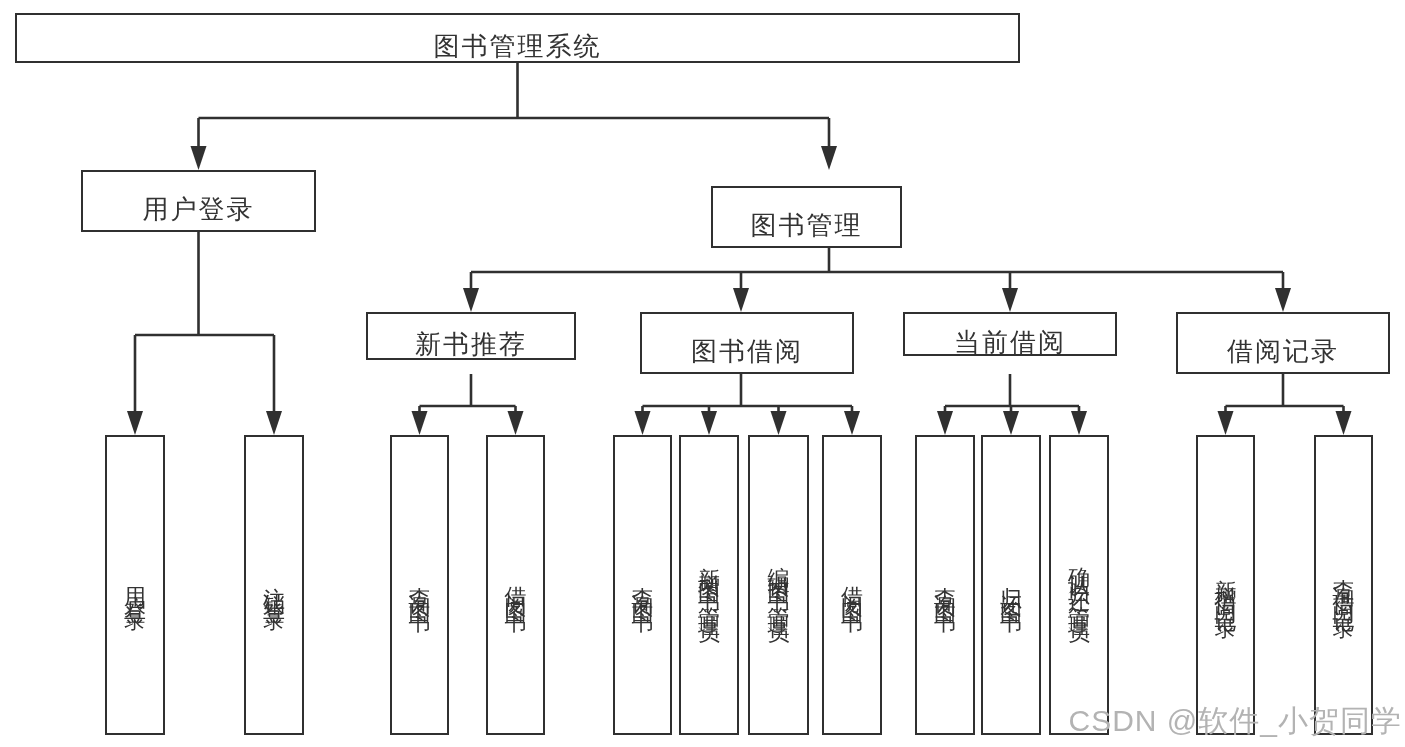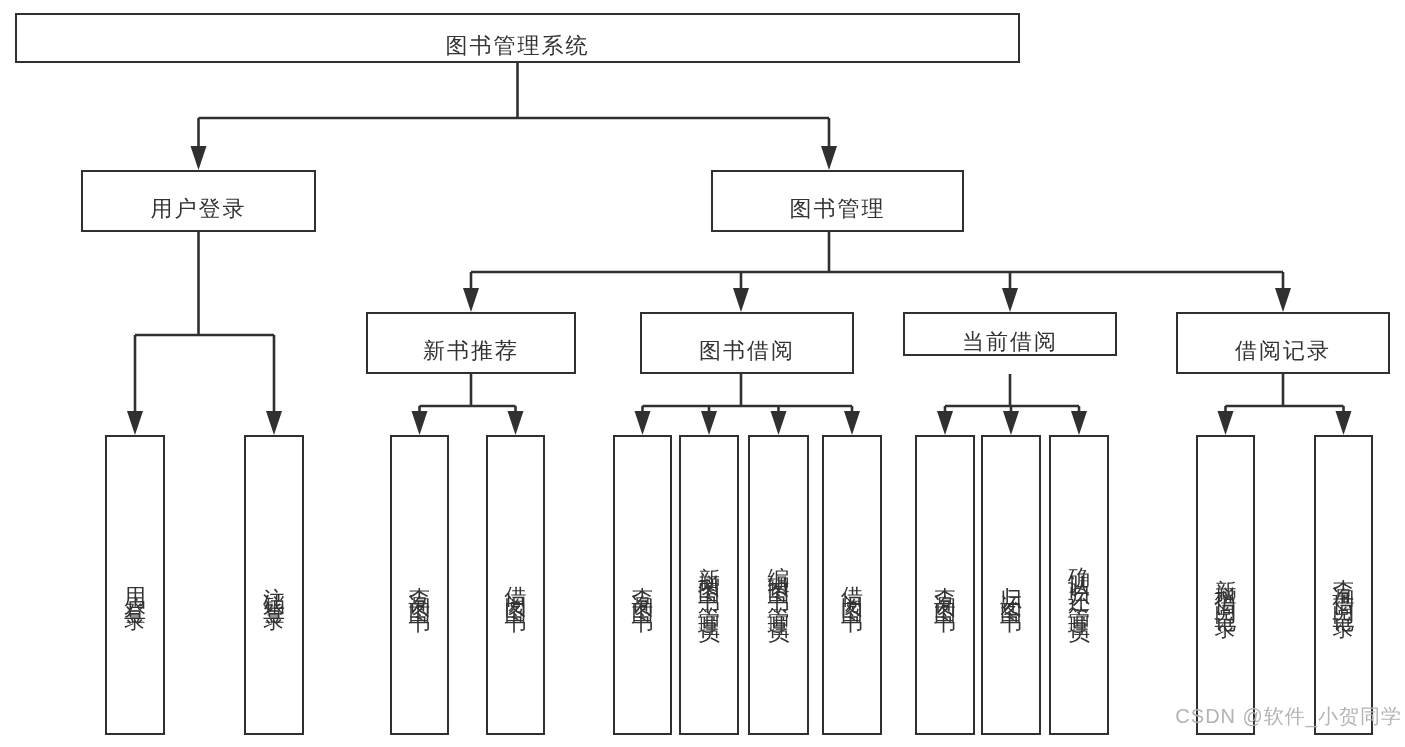--- a/index.html
+++ b/index.html
@@ -32,38 +32,38 @@
   .box {
     position: absolute;
     background: var(--box-fill, #ffffff);
     border: 2.5px solid var(--box-border, #303030);
     display: flex;
     align-items: center;
     justify-content: center;
     color: var(--text, #333333);
   }
   .box.h span {
-    font-size: 22px;
+    font-size: 26px;
     letter-spacing: 2px;
     white-space: nowrap;
     margin-top: 16px;
   }
   .box.v span {
     writing-mode: vertical-rl;
     text-orientation: mixed;
     font-size: 22px;
     line-height: 1;
     letter-spacing: 8px;
     white-space: nowrap;
   }
   .watermark {
     position: absolute;
     right: 3px;
-    bottom: 17px;
-    font-size: 20px;
+    bottom: 5px;
+    font-size: 30px;
     letter-spacing: 1px;
     color: var(--watermark, #b3b3b3);
     white-space: nowrap;
     text-align: right;
   }
 </style>
 </head>
 <body>
 
 <div class="stage">
@@ -104,25 +104,25 @@
     <polygon class="ah" points="1335.5,411 1351.5,411 1343.5,435"></polygon>
   </svg>
 
   <div class="box h" style="left:15px;top:13px;width:1005px;height:50px">
     <span>图书管理系统</span>
   </div>
 
   <div class="box h" style="left:81px;top:170px;width:235px;height:62px">
     <span>用户登录</span>
   </div>
-  <div class="box h" style="left:711px;top:170px;width:253px;height:62px">
+  <div class="box h" style="left:711px;top:186px;width:191px;height:62px">
     <span>图书管理</span>
   </div>
 
-  <div class="box h" style="left:366px;top:312px;width:210px;height:62px">
+  <div class="box h" style="left:366px;top:312px;width:210px;height:48px">
     <span>新书推荐</span>
   </div>
   <div class="box h" style="left:640px;top:312px;width:214px;height:62px">
     <span>图书借阅</span>
   </div>
   <div class="box h" style="left:903px;top:312px;width:214px;height:44px">
     <span>当前借阅</span>
   </div>
   <div class="box h" style="left:1176px;top:312px;width:214px;height:62px">
     <span>借阅记录</span>

